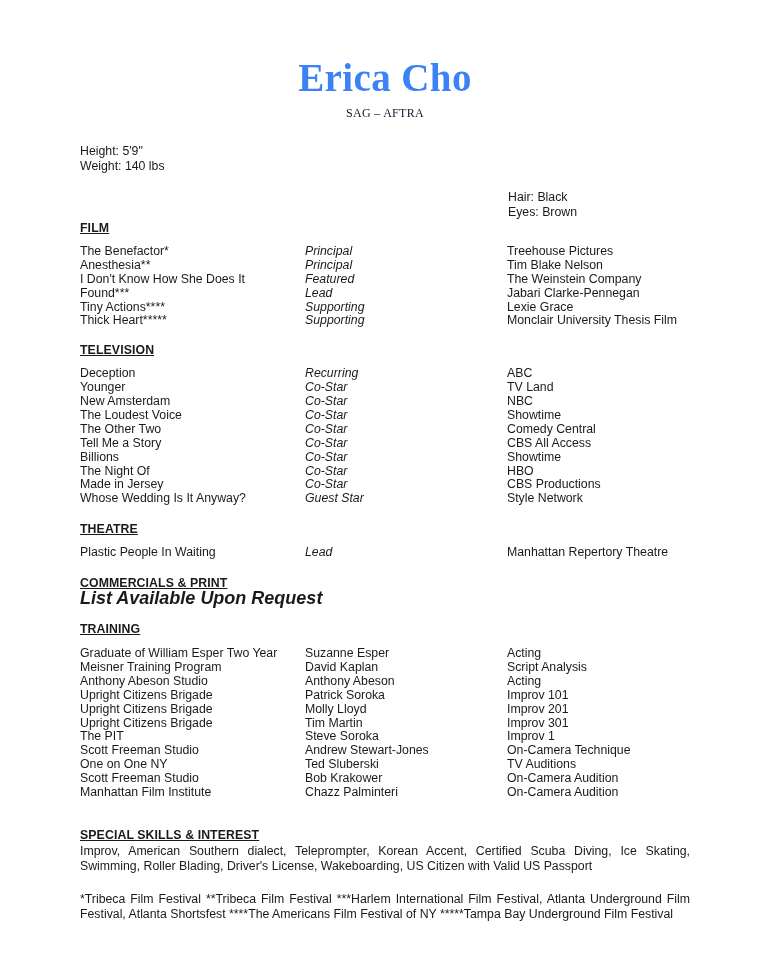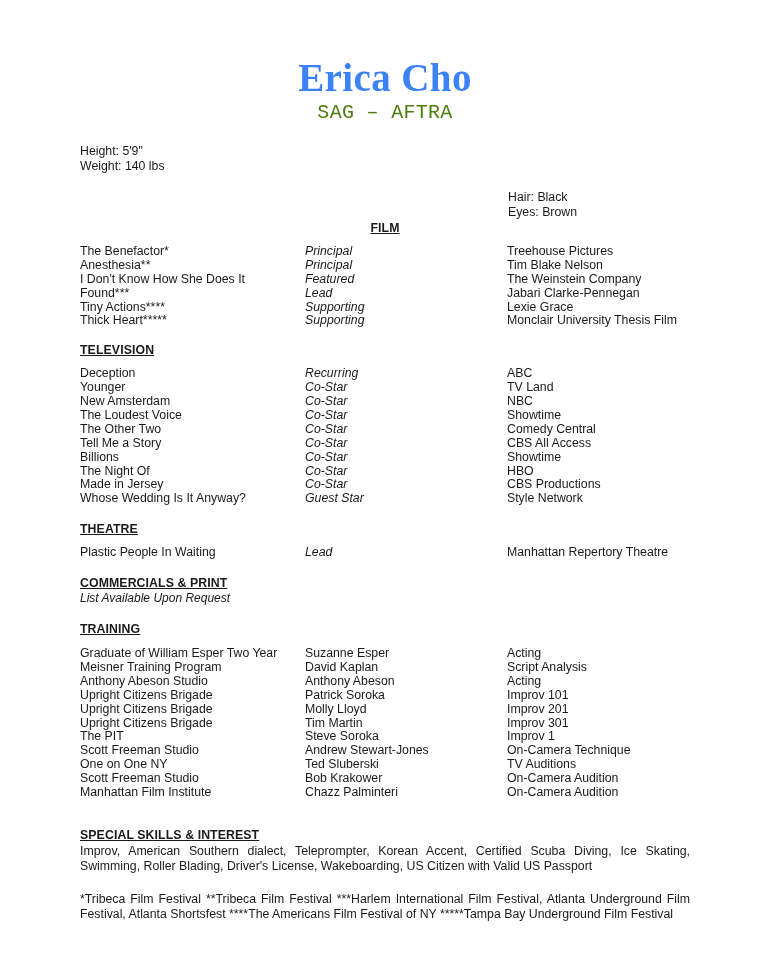--- a/index.html
+++ b/index.html
@@ -32,26 +32,26 @@
   }
   .actor-name {
     font-family: "Liberation Serif", serif;
     font-weight: bold;
     font-size: 39px;
     line-height: 44px;
     letter-spacing: 0.4px;
     color: #3b82f6;
   }
   .union {
-    font-family: Liberation Mono, monospace;
-    font-size: 20px;
+    font-family: Liberation Serif, serif;
+    font-size: 12px;
     line-height: 20px;
     margin-top: 3px;
     letter-spacing: 0.3px;
-    color: #4d7c0f;
+    color: #0f172a;
   }
 
   
   .stats {
     margin-top: 21px;
     position: relative;
     height: 32px;
     font-size: 12.3px;
     line-height: 15px;
   }
@@ -90,33 +90,34 @@
     height: 13.9px;
     font-size: 12.3px;
     line-height: 13.9px;
     white-space: nowrap;
   }
   .c1 { position: absolute; left: 0; top: 0; }
   .c2 { position: absolute; left: 225px; top: 0; }
   .c3 { position: absolute; left: 427px; top: 0; }
   .row.italic-mid .c2 { font-style: italic; }
 
-  .sec-film     { margin-top: 45px; text-align: center; }
+  .sec-film     { margin-top: 45px; }
   .sec-tv       { margin-top: 15px; }
   .sec-theatre  { margin-top: 16px; }
   .sec-comm     { margin-top: 16px; }
   .sec-training { margin-top: 17px; }
   .sec-skills   { margin-top: 28px; }
 
   .sec-training .rows { margin-top: 10px; }
 
   .sub-italic {
-    font-size: 12px;
+    font-size: 18px;
     line-height: 14px;
     font-style: italic;
+    font-weight: bold;
   }
 
   .para {
     font-size: 12.3px;
     line-height: 15.5px;
     text-align: justify;
     margin-top: 1px;
   }
   .footnotes {
     font-size: 12.3px;

